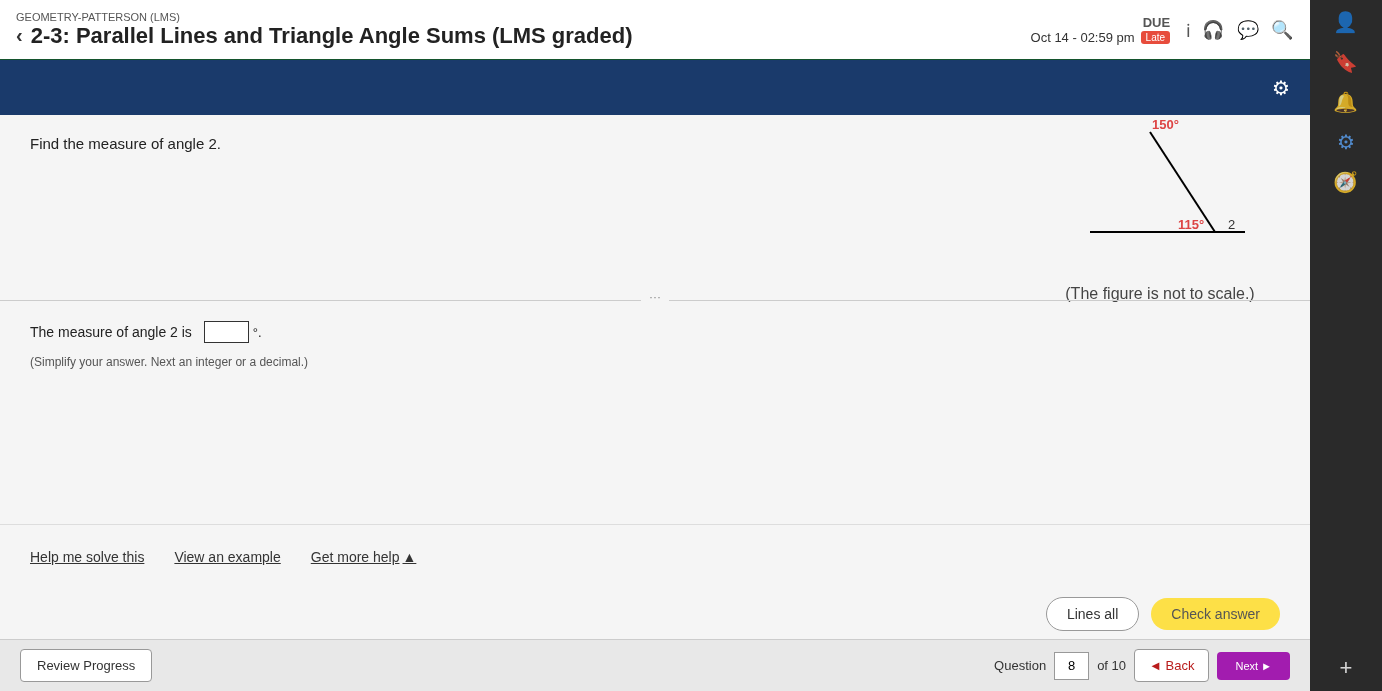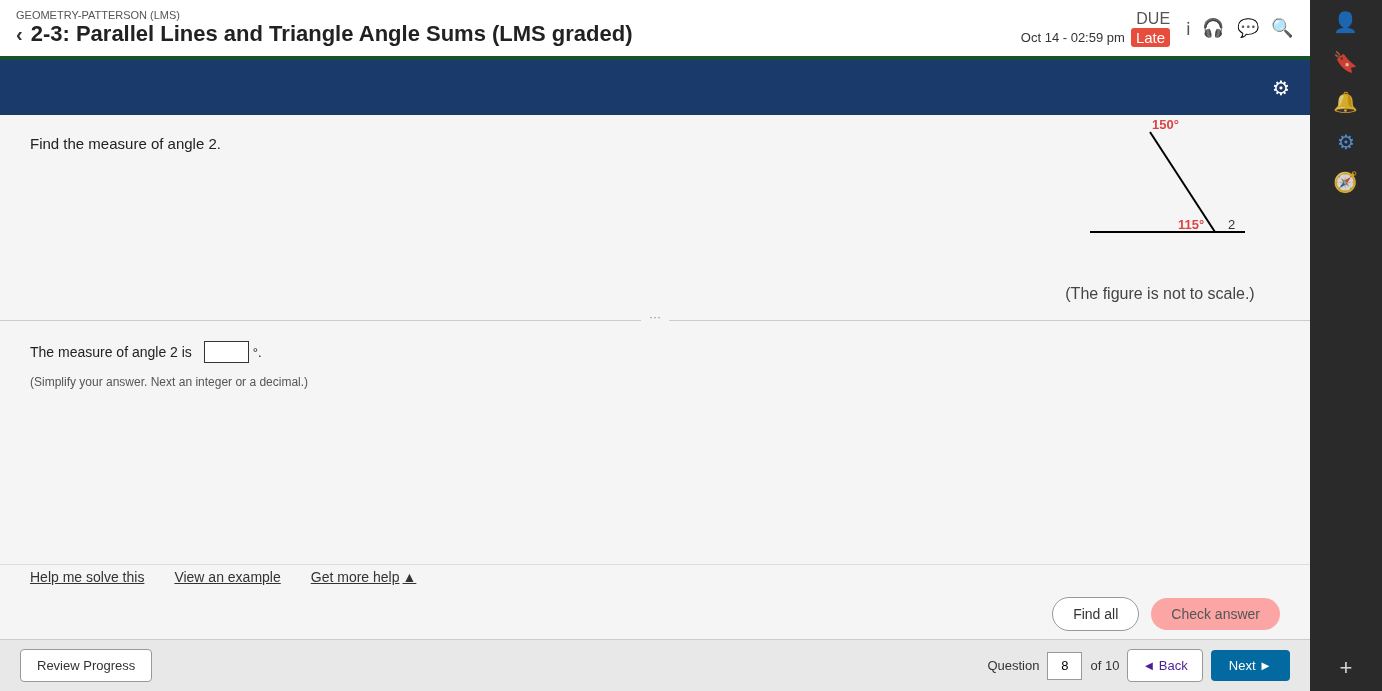--- a/index.html
+++ b/index.html
@@ -21,21 +21,21 @@
       background: #f0f0f0;
     }
 
     
     .top-header {
       background: white;
       padding: 8px 16px;
       display: flex;
       align-items: center;
       justify-content: space-between;
-      border-bottom: 4px solid #14532d;
+      border-bottom: 1px solid #14532d;
       min-height: 60px;
     }
 
     .header-left {
       display: flex;
       flex-direction: column;
     }
 
     .course-name {
       font-size: 11px;
@@ -61,36 +61,37 @@
       display: flex;
       align-items: center;
       gap: 16px;
     }
 
     .due-info {
       text-align: right;
     }
 
     .due-label {
-      font-size: 16px;
+      font-size: 13px;
       color: #555;
+      font-weight: bold;
     }
 
     .due-date {
       font-size: 13px;
       color: #333;
       display: flex;
       align-items: center;
       gap: 6px;
     }
 
     .late-badge {
       background: #e74c3c;
       color: white;
-      font-size: 15px;
+      font-size: 10px;
       padding: 1px 5px;
       border-radius: 3px;
     }
 
     .header-icons {
       display: flex;
       gap: 12px;
       align-items: center;
     }
 
@@ -197,21 +198,21 @@
       font-size: 13px;
     }
 
     .simplify-text {
       font-size: 12px;
       color: #555;
     }
 
     
     .help-bar {
-      padding: 4px 30px;
+      padding: 24px 30px;
       display: flex;
       align-items: flex-end;
       gap: 30px;
       border-top: 1px solid #ddd;
       background: #f5f5f5;
     }
 
     .help-link {
       font-size: 14px;
       color: #333;
@@ -243,21 +244,21 @@
       background: white;
       border: 1px solid #999;
       border-radius: 20px;
       padding: 8px 20px;
       font-size: 14px;
       cursor: pointer;
       color: #333;
     }
 
     .check-answer-btn {
-      background: #fca5a5;
+      background: #fde047;
       border: none;
       border-radius: 20px;
       padding: 8px 20px;
       font-size: 14px;
       cursor: pointer;
       color: #555;
     }
 
     
     .bottom-bar {
@@ -305,32 +306,32 @@
       color: #333;
     }
 
     .back-btn {
       background: white;
       border: 1px solid #999;
       border-radius: 4px;
       padding: 8px 14px;
       font-size: 13px;
       cursor: pointer;
-      color: #4c1d95;
+      color: #b91c1c;
       display: flex;
       align-items: center;
       gap: 4px;
     }
 
     .next-btn {
-      background: #0369a1;
+      background: #a21caf;
       border: none;
       border-radius: 4px;
       padding: 8px 18px;
-      font-size: 13px;
+      font-size: 11px;
       cursor: pointer;
       color: white;
       display: flex;
       align-items: center;
       gap: 4px;
     }
 
     
     .right-sidebar {
       width: 72px;
@@ -442,21 +443,21 @@
     <div class="help-bar">
       <span class="help-link">Help me solve this</span>
       <span class="help-link">View an example</span>
       <span class="get-more-help">
         <span>Get more help</span>
         <span>▲</span>
       </span>
     </div>
 
     <div class="action-row">
-      <button class="clear-all-btn">Find all</button>
+      <button class="clear-all-btn">Lines all</button>
       <button class="check-answer-btn">Check answer</button>
     </div>
 
     <div class="bottom-bar">
       <button class="review-progress-btn">Review Progress</button>
       <div class="nav-controls">
         <span class="question-label">Question</span>
         <input type="text" class="question-number-input" value="8" style="">
         <span class="of-total">of 10</span>
         <button class="back-btn">◄ Back</button>

